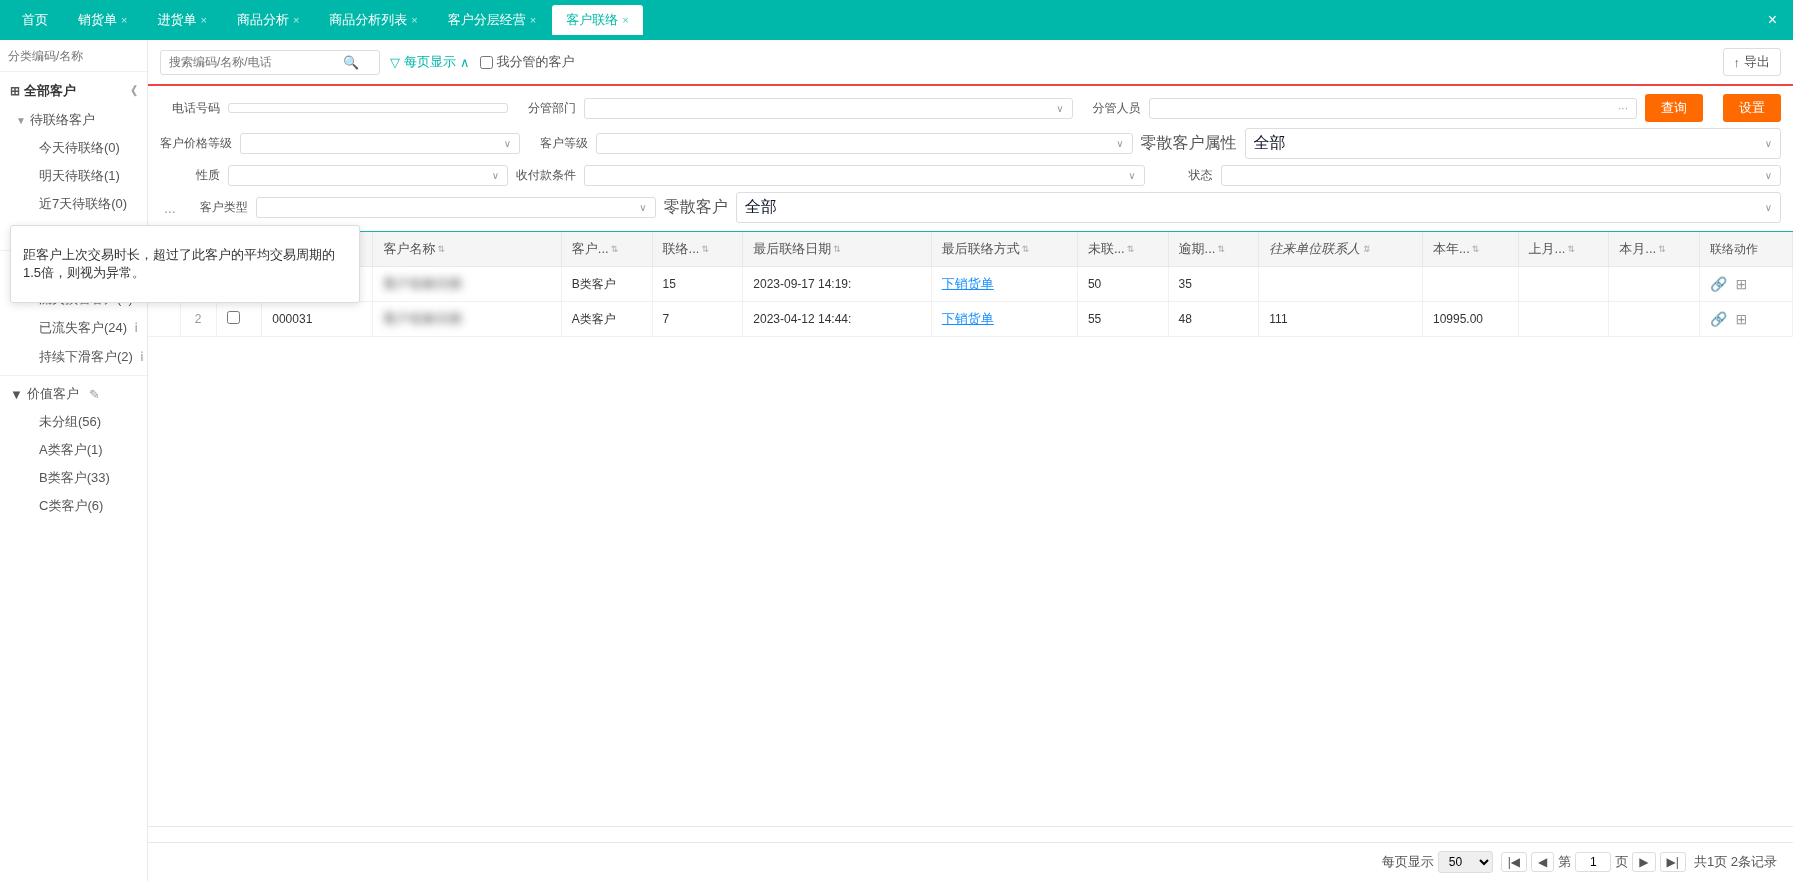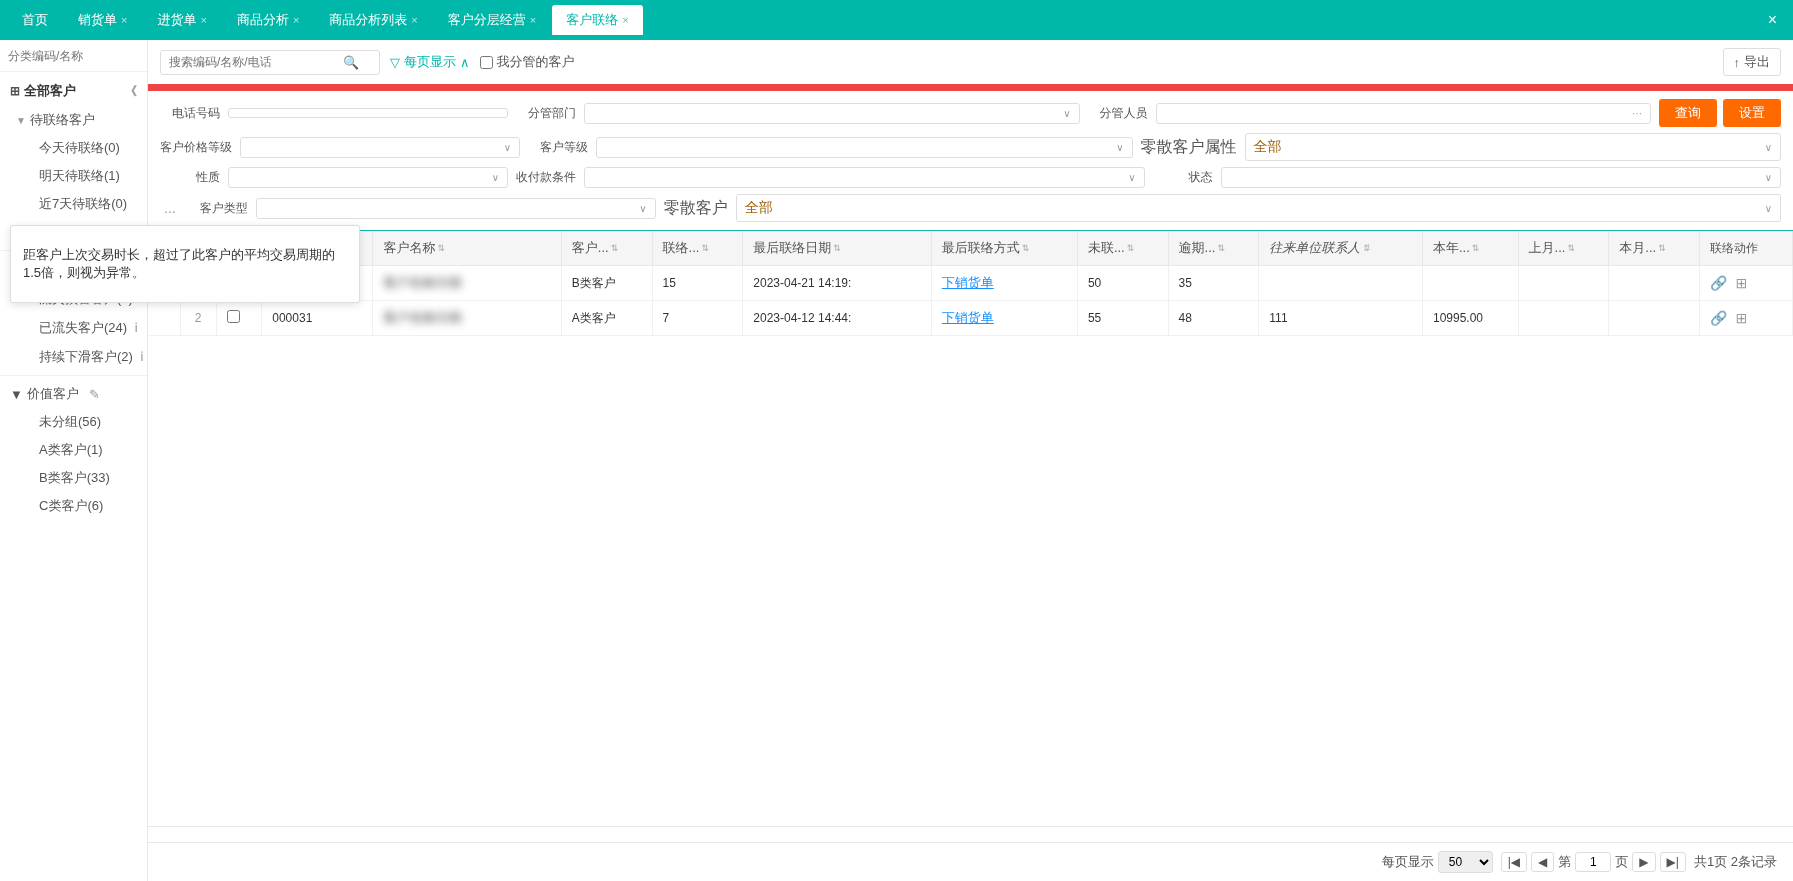--- a/index.html
+++ b/index.html
@@ -148,21 +148,21 @@
       overflow: hidden;
     }
 
     
     .filter-bar {
       background: #fff;
       padding: 8px 12px;
       display: flex;
       align-items: center;
       gap: 10px;
-      border-bottom: 7px solid #ef4444;
+      border-bottom: 2px solid #ef4444;
     }
     .search-box {
       display: flex;
       align-items: center;
       border: 1px solid #ddd;
       border-radius: 3px;
       padding: 4px 8px;
       gap: 4px;
       width: 220px;
     }
@@ -221,33 +221,33 @@
       border: 1px solid #ddd;
       border-radius: 3px;
       padding: 4px 8px;
       min-width: 180px;
       gap: 4px;
       cursor: pointer;
       background: #fff;
     }
     .filter-field .field-label {
       flex: 1;
-      color: #a16207;
-      font-size: 14px;
+      color: #0f172a;
+      font-size: 16px;
     }
     .filter-field .chevron {
       color: #999;
       font-size: 10px;
     }
     .filter-field-wide {
       min-width: 280px;
     }
     .adv-btn-group {
       display: flex;
-      gap: 6px;
+      gap: 20px;
       margin-left: auto;
       justify-content: flex-end;
     }
     .btn-query {
       background: #ff6a00;
       color: #fff;
       border: none;
       padding: 5px 16px;
       border-radius: 3px;
       cursor: pointer;
@@ -651,21 +651,21 @@
         <tbody id="table-body">
 
         <tr>
       <td></td>
       <td class="num-col">1</td>
       <td><input type="checkbox" style=""></td>
       <td>000039</td>
       <td><span class="blurred">客户名称示例</span></td>
       <td>B类客户</td>
       <td>15</td>
-      <td>2023-04-21 14:19:</td>
+      <td>2023-09-17 14:19:</td>
       <td><span class="link-text">下销货单</span></td>
       <td>50</td>
       <td>35</td>
       <td></td>
       <td></td>
       <td></td>
       <td></td>
       <td>
         <div class="action-icons">
           <span class="action-icon">🔗</span>

